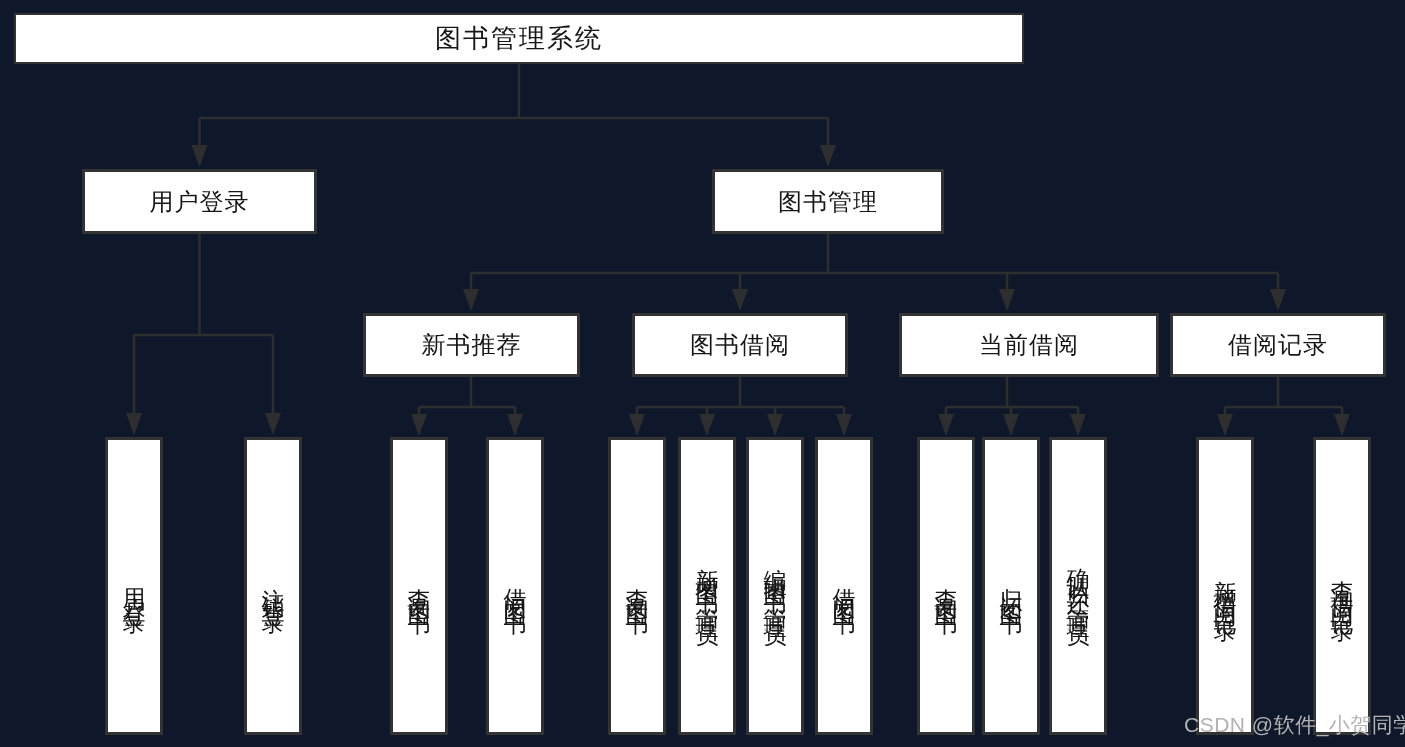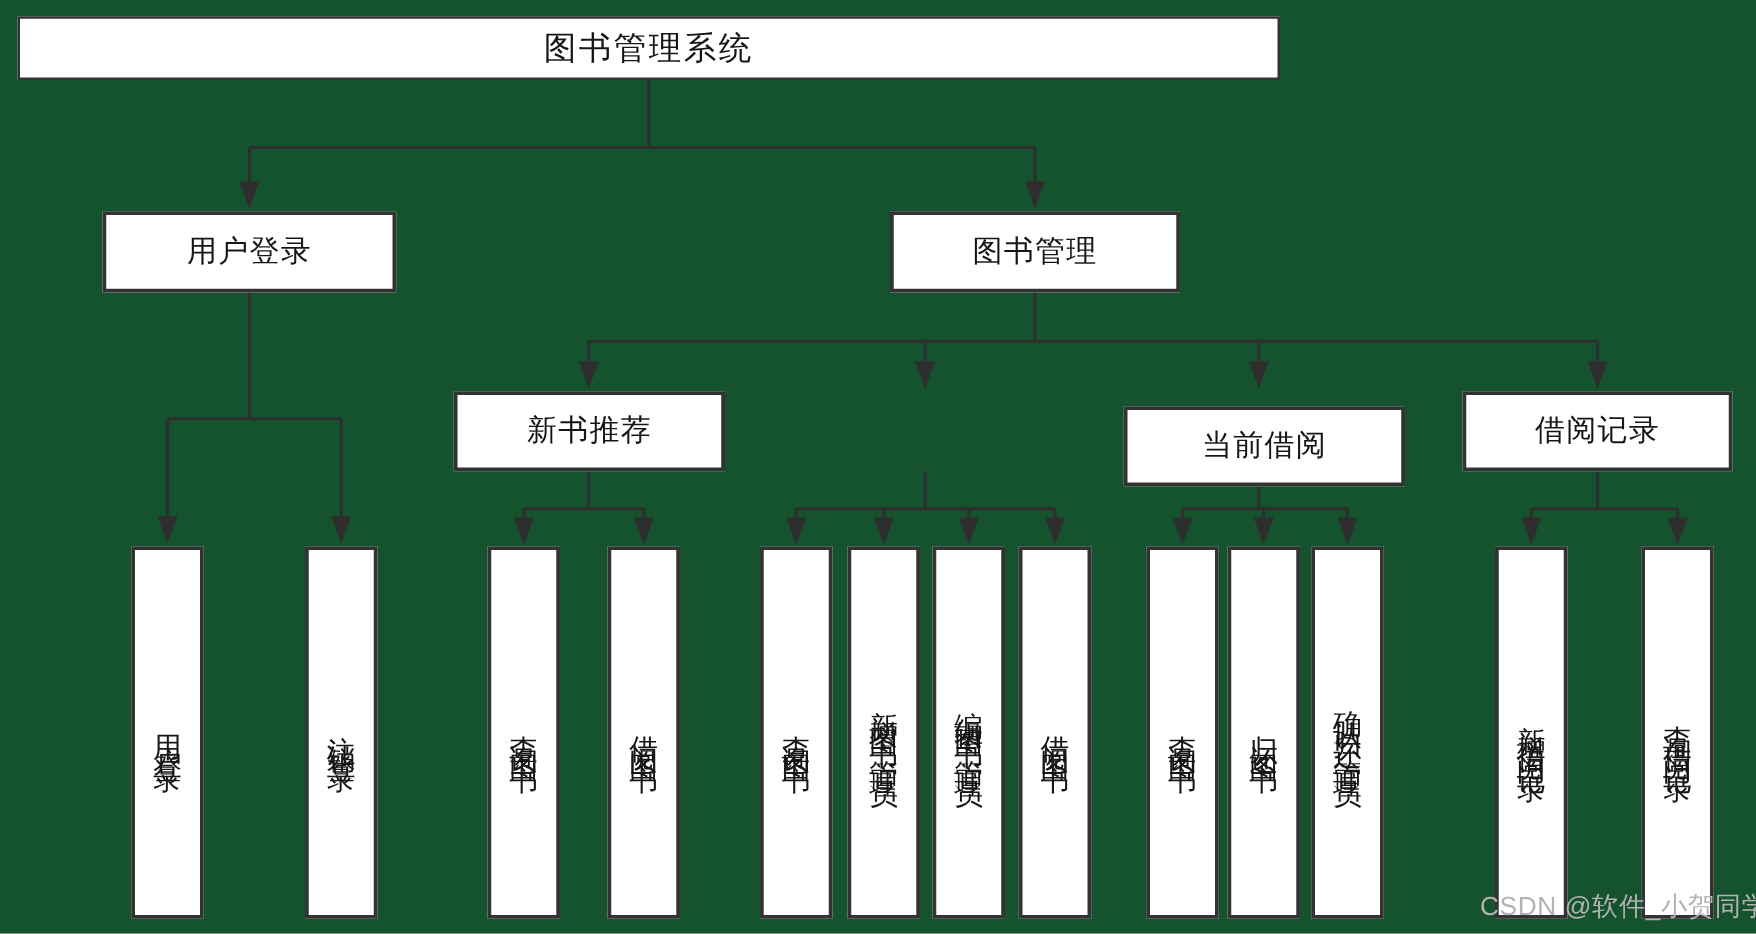--- a/index.html
+++ b/index.html
@@ -5,21 +5,21 @@
   html, body {
     margin: 0;
     padding: 0;
     background: #ffffff;
     font-family: "Liberation Sans", sans-serif;
   }
   .stage {
     position: relative;
     width: 1405px;
     height: 747px;
-    background: #14532d;
+    background: #0f172a;
     overflow: hidden;
   }
   .connectors {
     position: absolute;
     left: 0;
     top: 0;
     z-index: 0;
   }
   .box {
     position: absolute;
@@ -117,21 +117,22 @@
       <polygon points="1342,436 1334,414 1350,414"></polygon>
     </g>
   </svg>
 
   <div class="box h root" style="left:14px; top:13px; width:1010px; height:51px;">图书管理系统</div>
 
   <div class="box h" style="left:82px; top:169px; width:235px; height:65px;">用户登录</div>
   <div class="box h" style="left:363px; top:313px; width:217px; height:64px;">新书推荐</div>
 
   <div class="box h" style="left:712px; top:169px; width:232px; height:65px;">图书管理</div>
-  <div class="box h" style="left:899px; top:313px; width:225px; height:64px;margin-top:12px;">当前借阅</div>
+  <div class="box h" style="left:632px; top:313px; width:216px; height:64px;">图书借阅</div>
+  <div class="box h" style="left:899px; top:313px; width:260px; height:64px;">当前借阅</div>
   <div class="box h" style="left:1170px; top:313px; width:216px; height:64px;">借阅记录</div>
 
   <div class="box v" style="left:105px; top:437px; width:58px; height:298px;">用户登录</div>
   <div class="box v" style="left:244px; top:437px; width:58px; height:298px;">注销登录</div>
 
   <div class="box v" style="left:390px; top:437px; width:58px; height:298px;">查询图书</div>
   <div class="box v" style="left:486px; top:437px; width:58px; height:298px;">借阅图书</div>
 
   <div class="box v" style="left:608px; top:437px; width:58px; height:298px;">查询图书</div>
   <div class="box v" style="left:678px; top:437px; width:58px; height:298px;">新增图书（管理员）</div>

